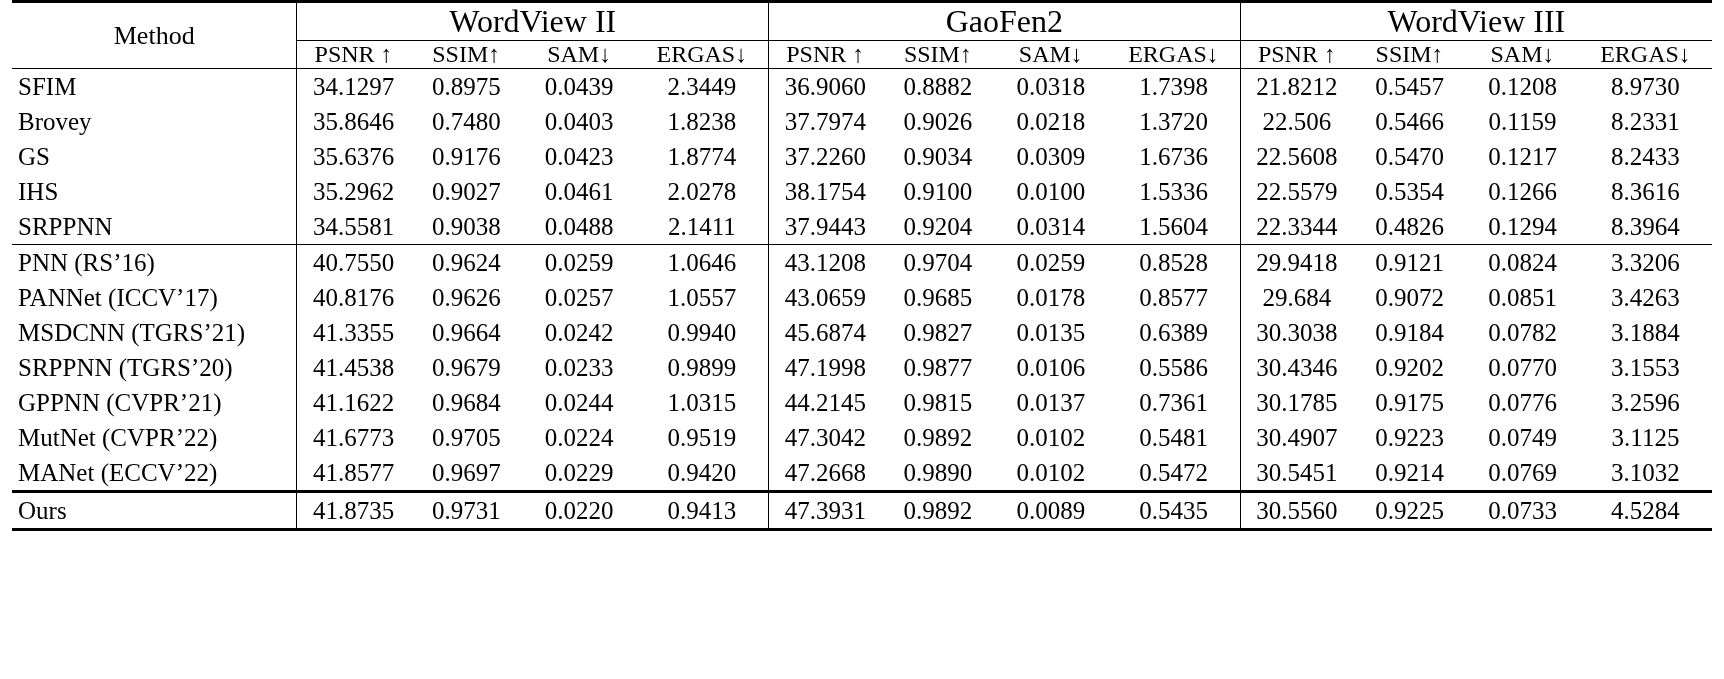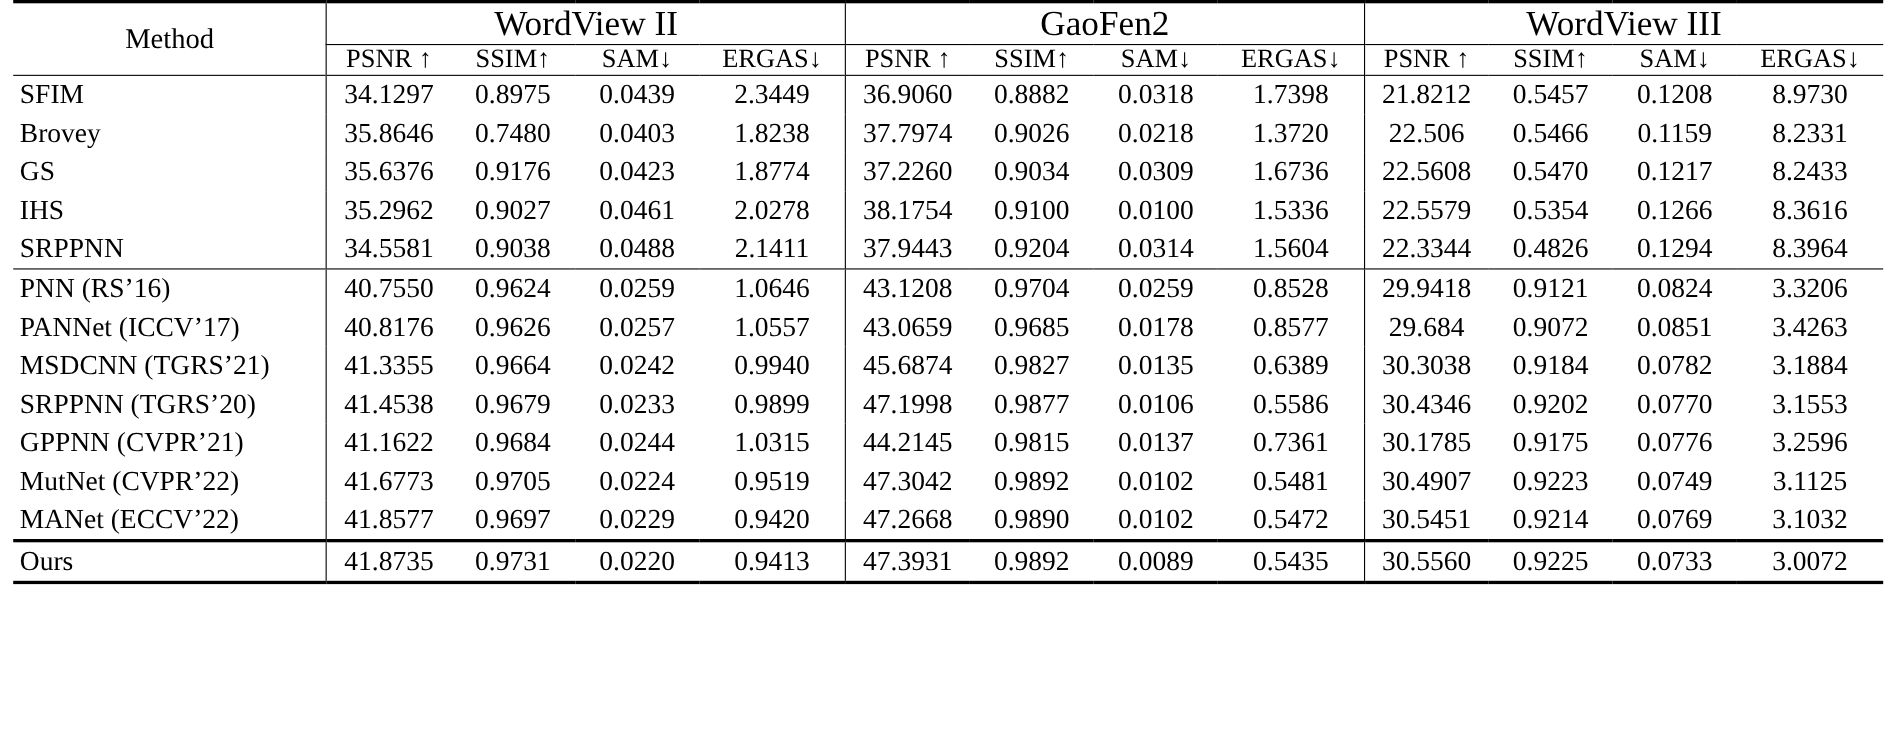--- a/index.html
+++ b/index.html
@@ -315,21 +315,21 @@
           <td class="cell">0.9731</td>
           <td class="cell">0.0220</td>
           <td class="cell">0.9413</td>
           <td class="cell vsep">47.3931</td>
           <td class="cell">0.9892</td>
           <td class="cell">0.0089</td>
           <td class="cell">0.5435</td>
           <td class="cell vsep">30.5560</td>
           <td class="cell">0.9225</td>
           <td class="cell">0.0733</td>
-          <td class="cell">3.0072</td>
+          <td class="cell">4.5284</td>
         </tr>
         <tr class="rule-bottom">
           <td style="height:0;line-height:0;"></td>
           <td style="height:0;line-height:0;"></td>
           <td style="height:0;line-height:0;"></td>
           <td style="height:0;line-height:0;"></td>
           <td style="height:0;line-height:0;"></td>
           <td style="height:0;line-height:0;"></td>
           <td style="height:0;line-height:0;"></td>
           <td style="height:0;line-height:0;"></td>

